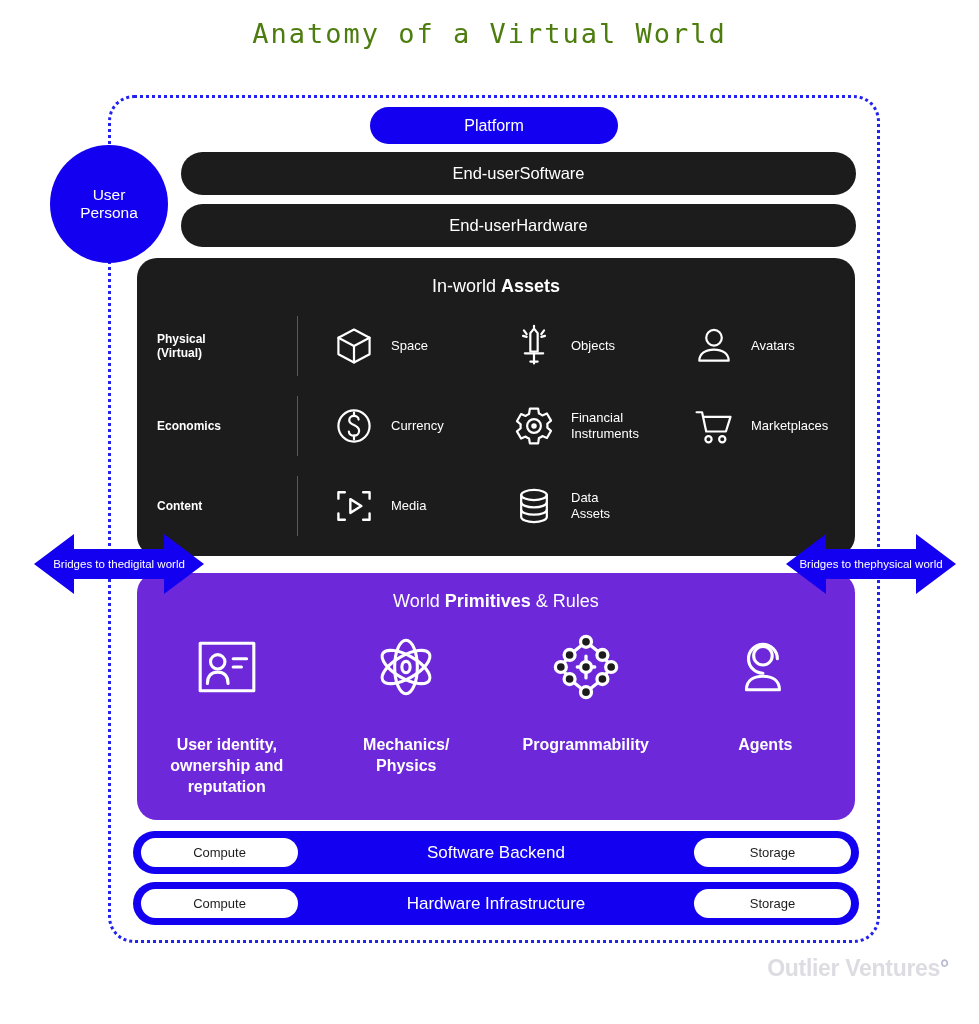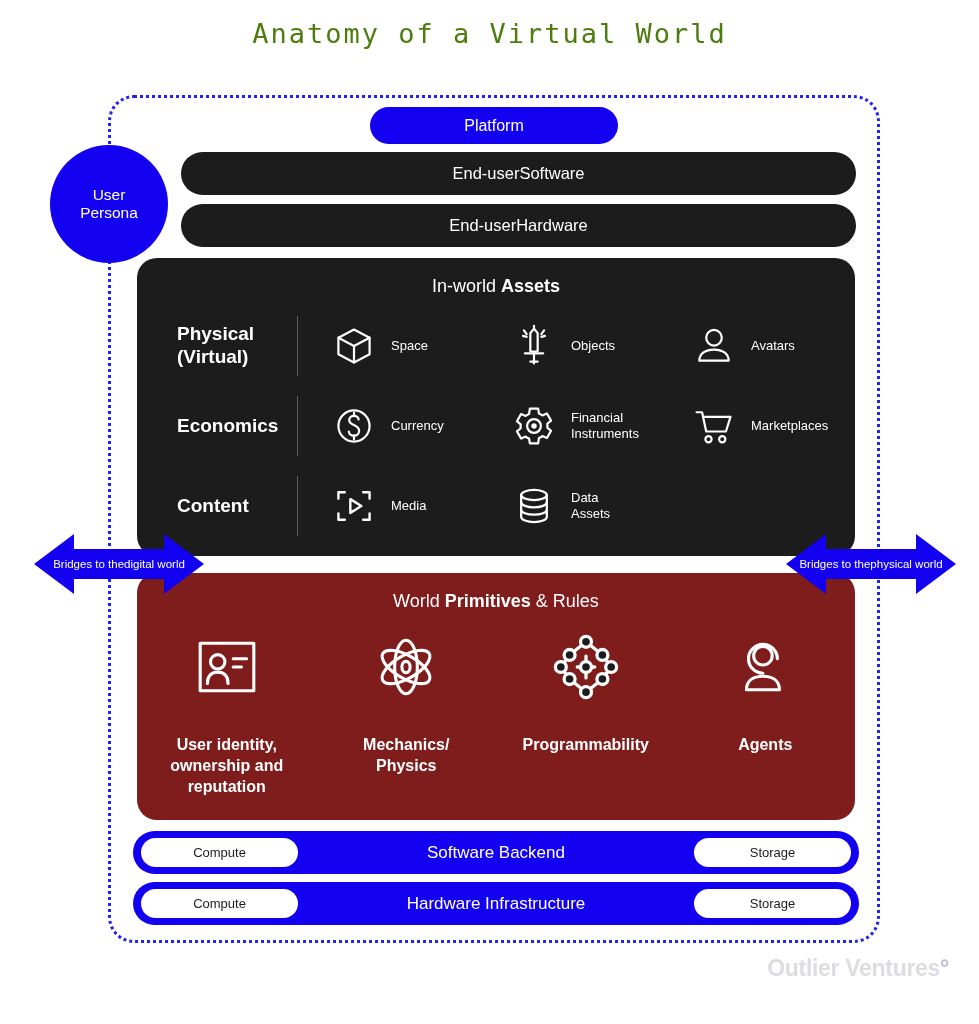--- a/index.html
+++ b/index.html
@@ -60,22 +60,22 @@
   }
   .card-heading{
     position:absolute;left:0;top:18px;width:100%;text-align:center;
     color:#fff;font-size:18px;font-weight:400;
   }
   .card-heading b{font-weight:700;}
 
   .assets-rows{position:absolute;left:0;top:48px;width:100%;}
   .asset-row{position:relative;height:80px;display:flex;align-items:center;}
   .row-label{
-    width:160px;flex:0 0 160px;color:#fff;font-size:19px;font-weight:700;
-    line-height:1.2;padding-left:40px;box-sizing:border-box;
+    width:160px;flex:0 0 160px;color:#fff;font-size:12px;font-weight:700;
+    line-height:1.2;padding-left:20px;box-sizing:border-box;
   }
   .row-divider{
     position:absolute;left:160px;top:10px;width:1px;height:60px;background:#5a5a5a;
   }
   .row-items{display:flex;flex:1;padding-left:34px;box-sizing:border-box;}
   .asset-item{display:flex;align-items:center;width:180px;flex:0 0 180px;}
   .asset-item .ic{width:46px;height:46px;flex:0 0 46px;display:flex;align-items:center;justify-content:center;}
   .asset-item .lbl{color:#ffffff;font-size:13px;line-height:1.22;margin-left:14px;font-weight:400;}
 
   
@@ -88,21 +88,21 @@
   .bridge .txt{
     position:absolute;left:0;top:0;width:170px;height:68px;
     display:flex;flex-direction:row;align-items:center;justify-content:center;
     color:#fff;font-size:11.5px;font-weight:500;line-height:1.25;text-align:center;
     pointer-events:none;
   }
 
   
   .primitives-card{
     position:absolute;left:137px;top:573px;width:718px;height:247px;
-    background:#7f1d1d;border-radius:20px;z-index:3;
+    background:#6d28d9;border-radius:20px;z-index:3;
   }
   .prim-grid{
     position:absolute;left:0;top:52px;width:100%;display:flex;
   }
   .prim-col{flex:1;display:flex;flex-direction:column;align-items:center;}
   .prim-col .pic{height:84px;display:flex;align-items:center;justify-content:center;}
   .prim-col .plabel{
     margin-top:26px;color:#fff;font-size:16px;font-weight:700;line-height:1.3;text-align:center;
     max-width:160px;
   }

